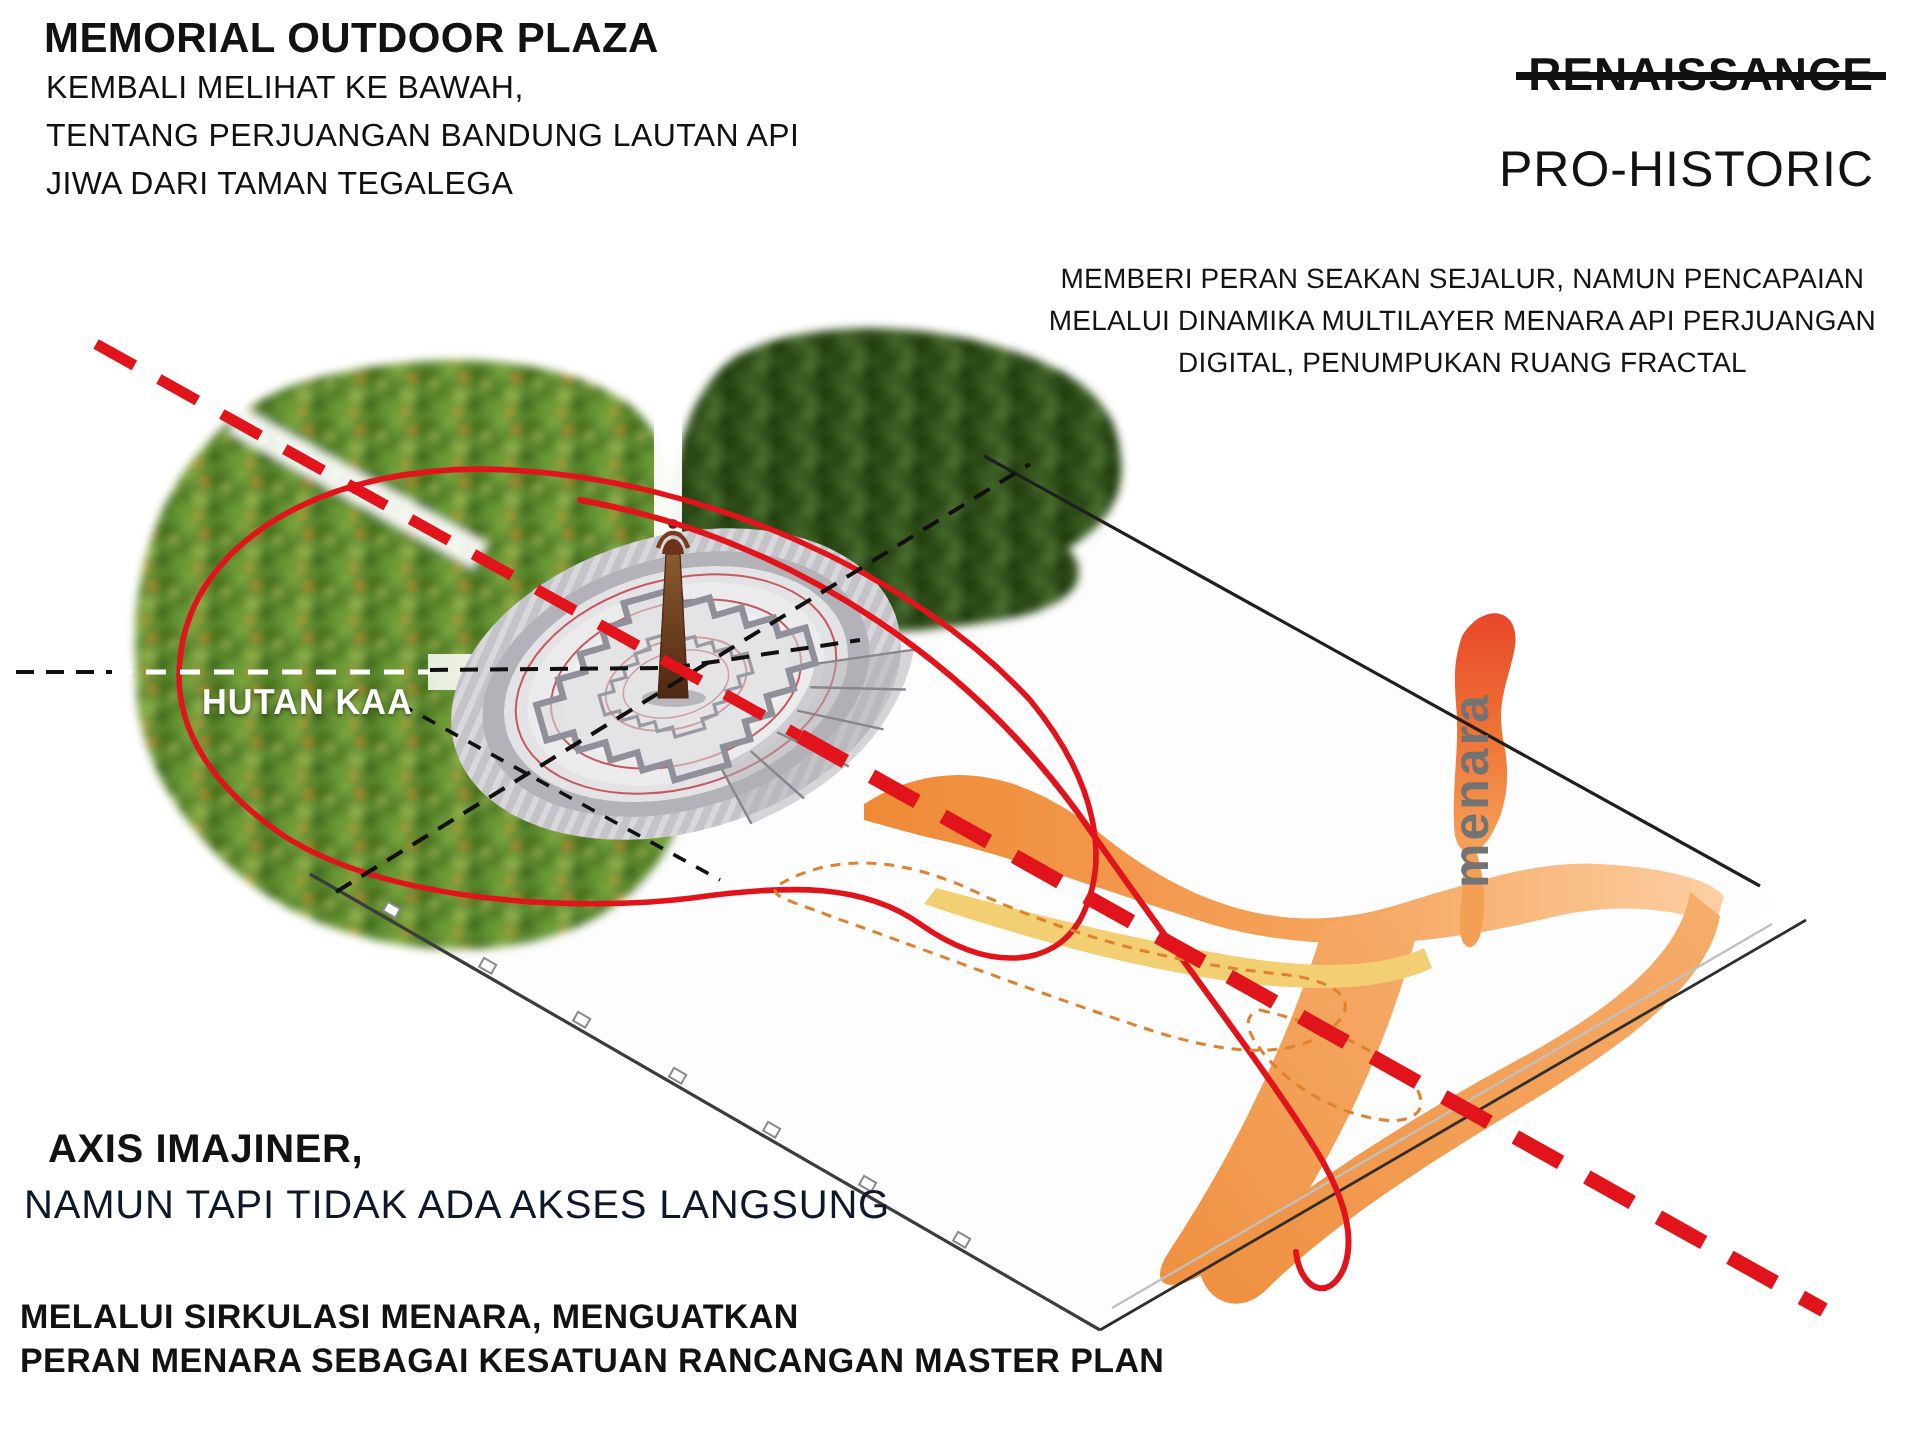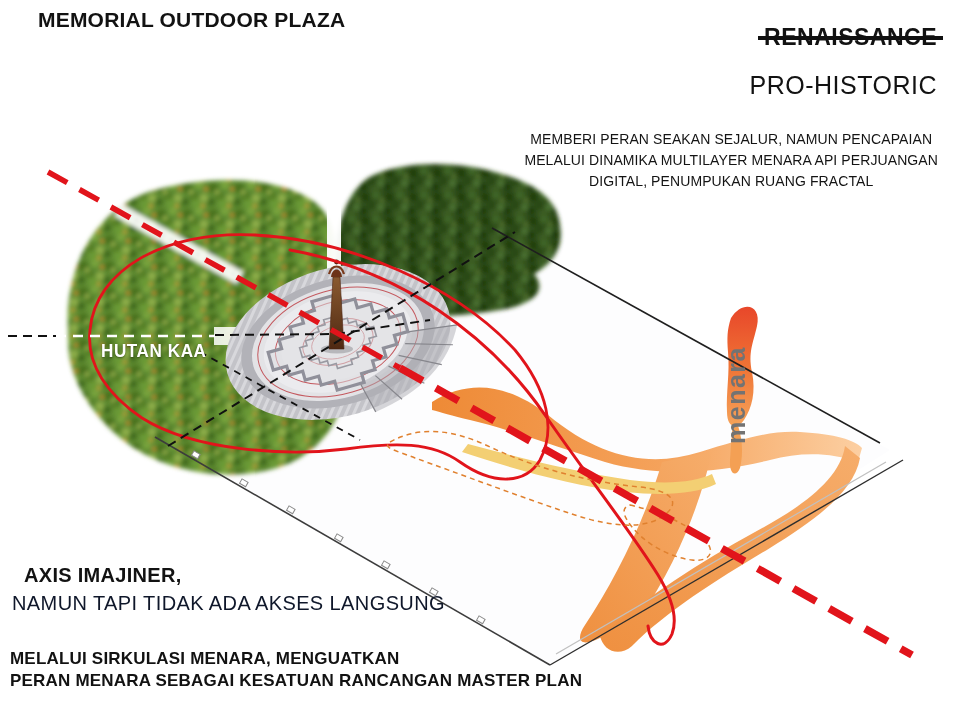--- a/index.html
+++ b/index.html
@@ -1,21 +1,21 @@
 <!DOCTYPE html>
 <html><head>
 <meta charset="utf-8">
 <style>
   html,body{margin:0;padding:0;}
   body{width:960px;height:720px;overflow:hidden;background:#ffffff;
        font-family:"Liberation Sans",sans-serif;color:#121212;position:relative;}
   .abs{position:absolute;}
   .slide{width:960px;height:720px;position:absolute;top:0;left:0;background:#ffffff;}
   svg{position:absolute;top:0;left:0;}
-  .title{left:38px;top:8px;font-size:21px;font-weight:700;letter-spacing:.2px;}
+  .title{left:22px;top:8px;font-size:21px;font-weight:700;letter-spacing:.2px;}
   .subtitle{left:23px;top:33px;font-size:16px;font-weight:400;line-height:24px;color:#101010;letter-spacing:.2px;}
   .concept-rejected{right:23px;top:24px;font-size:23px;font-weight:700;letter-spacing:.5px;position:absolute;}
   .strike-line{position:absolute;left:-6px;right:-6px;top:12px;height:4px;background:#101010;}
   .concept-selected{right:23px;top:71px;font-size:25px;font-weight:400;letter-spacing:.5px;position:absolute;}
   .right-note{right:22px;top:129px;font-size:14px;line-height:21px;text-align:center;color:#141414;letter-spacing:.1px;}
   .axis-heading{left:24px;top:564px;font-size:20px;font-weight:700;letter-spacing:.3px;}
   .axis-sub{left:12px;top:592px;font-size:20px;font-weight:400;letter-spacing:.4px;color:#0f172a;}
   .bottom-note{left:10px;top:648px;font-size:17px;font-weight:700;line-height:22px;letter-spacing:.2px;}
   .forest-label{left:101px;top:341px;font-size:18px;font-weight:700;color:#ffffff;
     letter-spacing:.6px;transform:scaleX(.95);transform-origin:left;
@@ -211,20 +211,25 @@
     </g>
 
     <g stroke="#e1141b" fill="none">
       <path d="M 48,172 L 400,368" stroke-width="5.5" stroke-dasharray="22,14"></path>
       <path d="M 400,368 L 912,655" stroke-width="7.5" stroke-dasharray="26,15"></path>
     </g>
   </svg>
 
   <div class="abs title">MEMORIAL OUTDOOR PLAZA</div>
 
+  <div class="abs subtitle">
+    <div>KEMBALI MELIHAT KE BAWAH,</div>
+    <div>TENTANG PERJUANGAN BANDUNG LAUTAN API</div>
+    <div>JIWA DARI TAMAN TEGALEGA</div>
+  </div>
 
   <div class="concept-rejected">
     <span>RENAISSANCE</span>
     <div class="strike-line"></div>
   </div>
 
   <div class="concept-selected">PRO-HISTORIC</div>
 
   <div class="abs right-note">
     <div>MEMBERI PERAN SEAKAN SEJALUR, NAMUN PENCAPAIAN</div>

